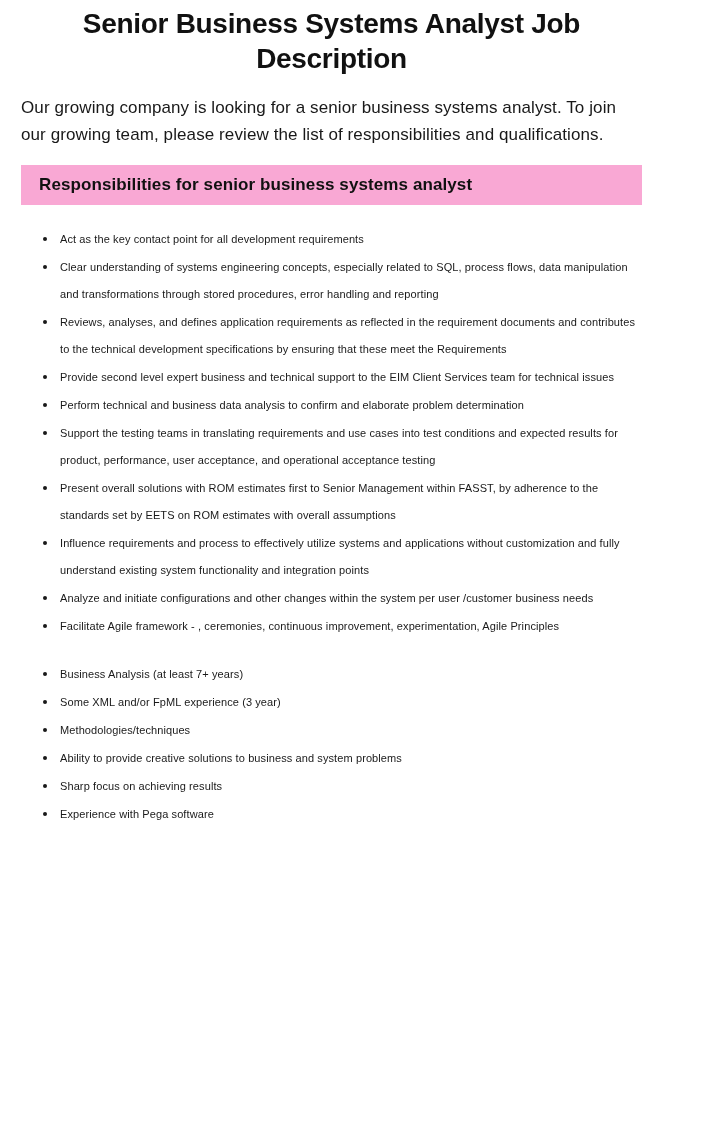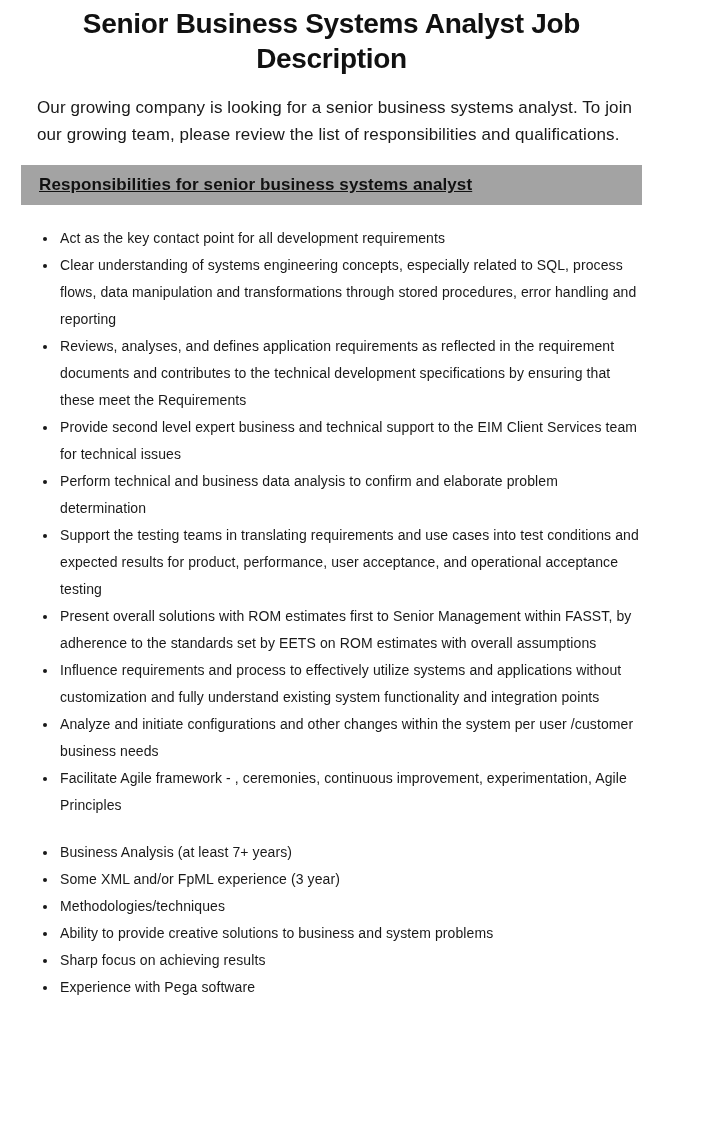--- a/index.html
+++ b/index.html
@@ -24,43 +24,42 @@
     line-height: 35px;
     font-weight: 700;
     text-align: center;
     letter-spacing: -0.3px;
     margin: 6px 38px 0 38px;
     color: #111111;
   }
   p.intro {
     font-size: 17px;
     line-height: 27px;
-    margin: 18px 0 0 16px;
+    margin: 18px 0 0 0;
     letter-spacing: 0.1px;
   }
   .section-heading {
     margin-top: 17px;
-    background: #a3a3a3;
+    background: #f9a8d4;
     height: 40px;
     display: flex;
     align-items: center;
     padding: 0 18px;
     font-size: 17px;
     font-weight: 700;
     letter-spacing: 0.1px;
     color: #111111;
-    text-decoration: underline;
   }
   ul.bullet-list {
     margin: 20px 0 17px 0;
     padding: 0 0 0 37px;
     list-style: disc outside;
   }
   ul.bullet-list li {
-    font-size: 14px;
+    font-size: 11px;
     line-height: 27px;
     letter-spacing: 0.1px;
     padding-left: 2px;
   }
   ul.bullet-list li::marker {
     font-size: 14px;
   }
 </style>
 </head>
 <body>

